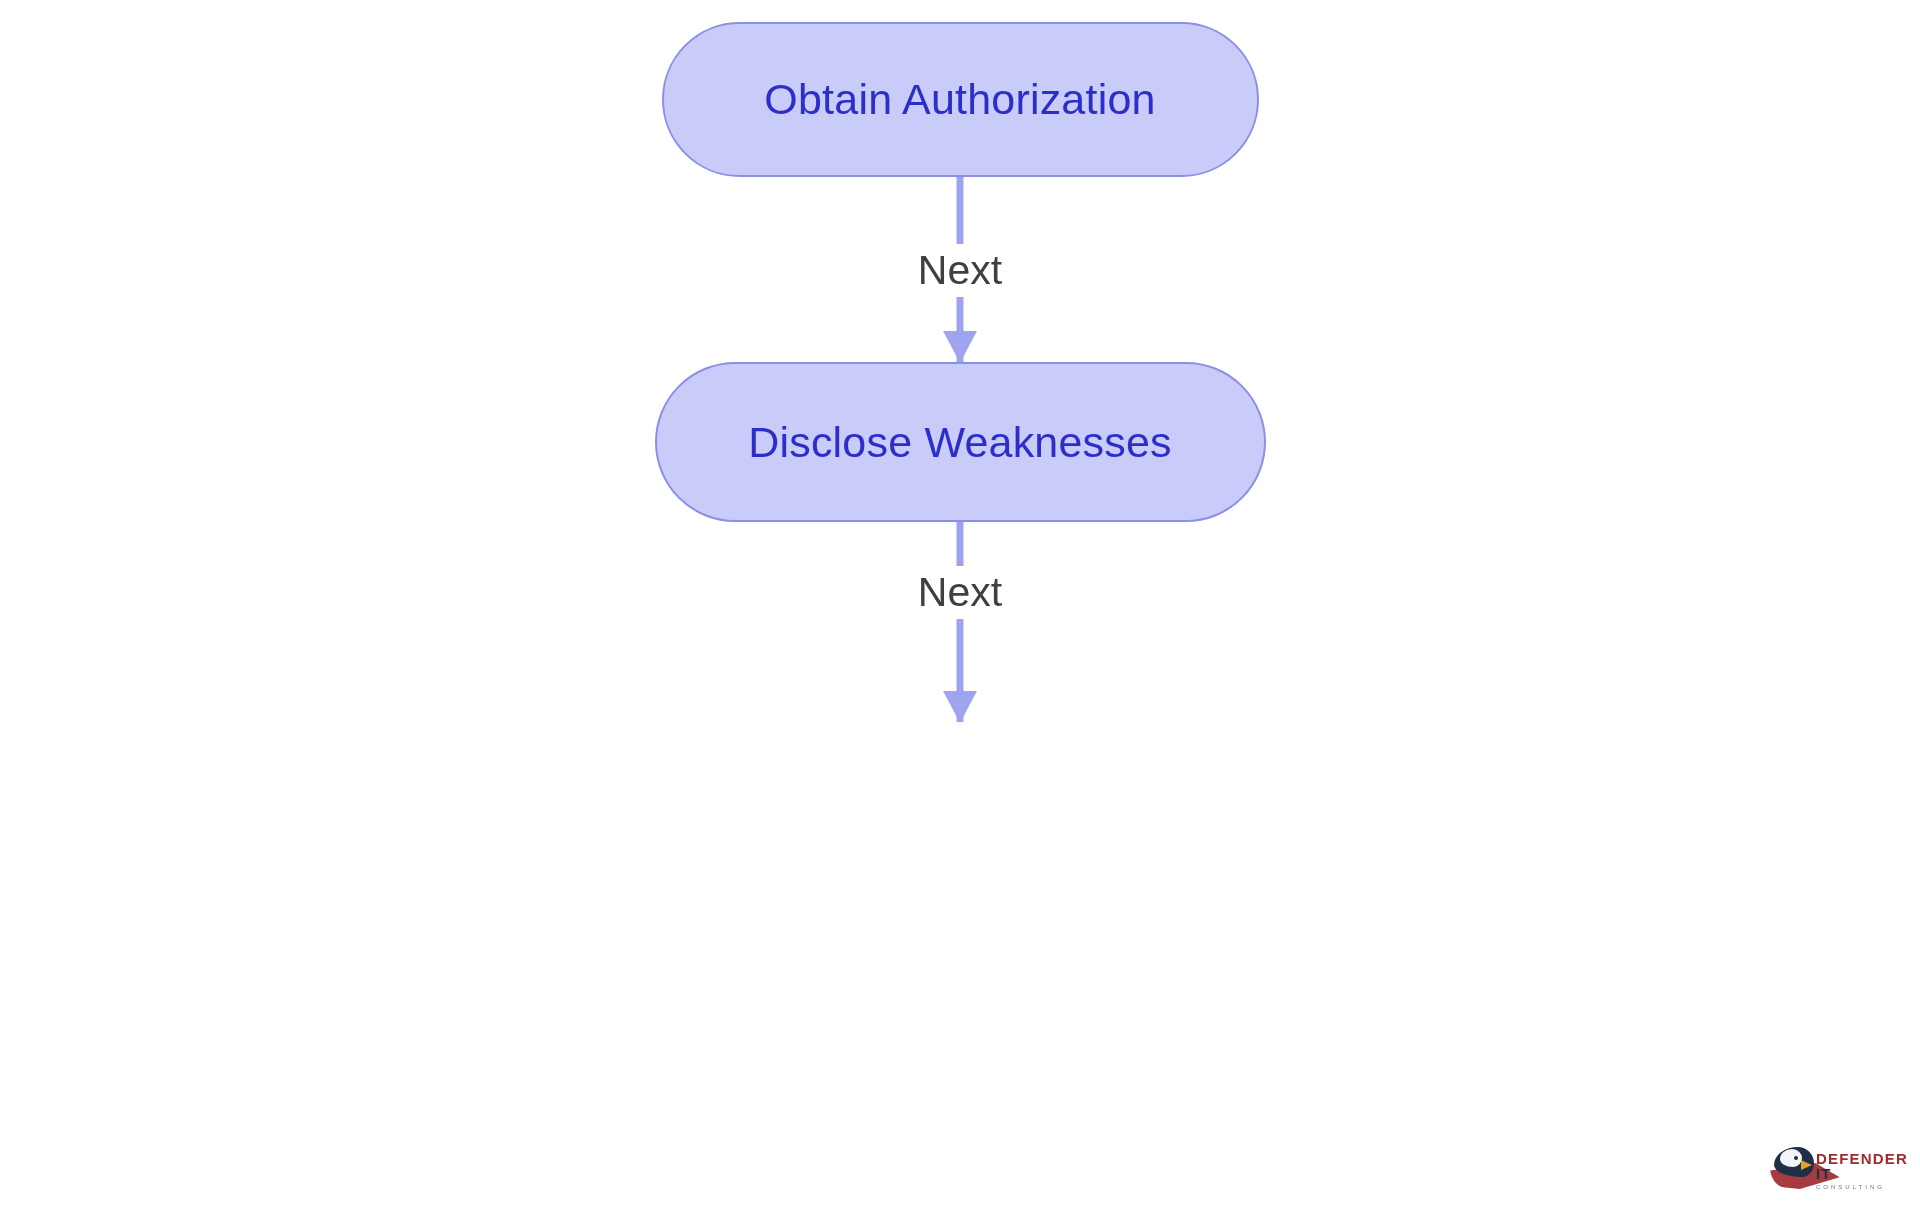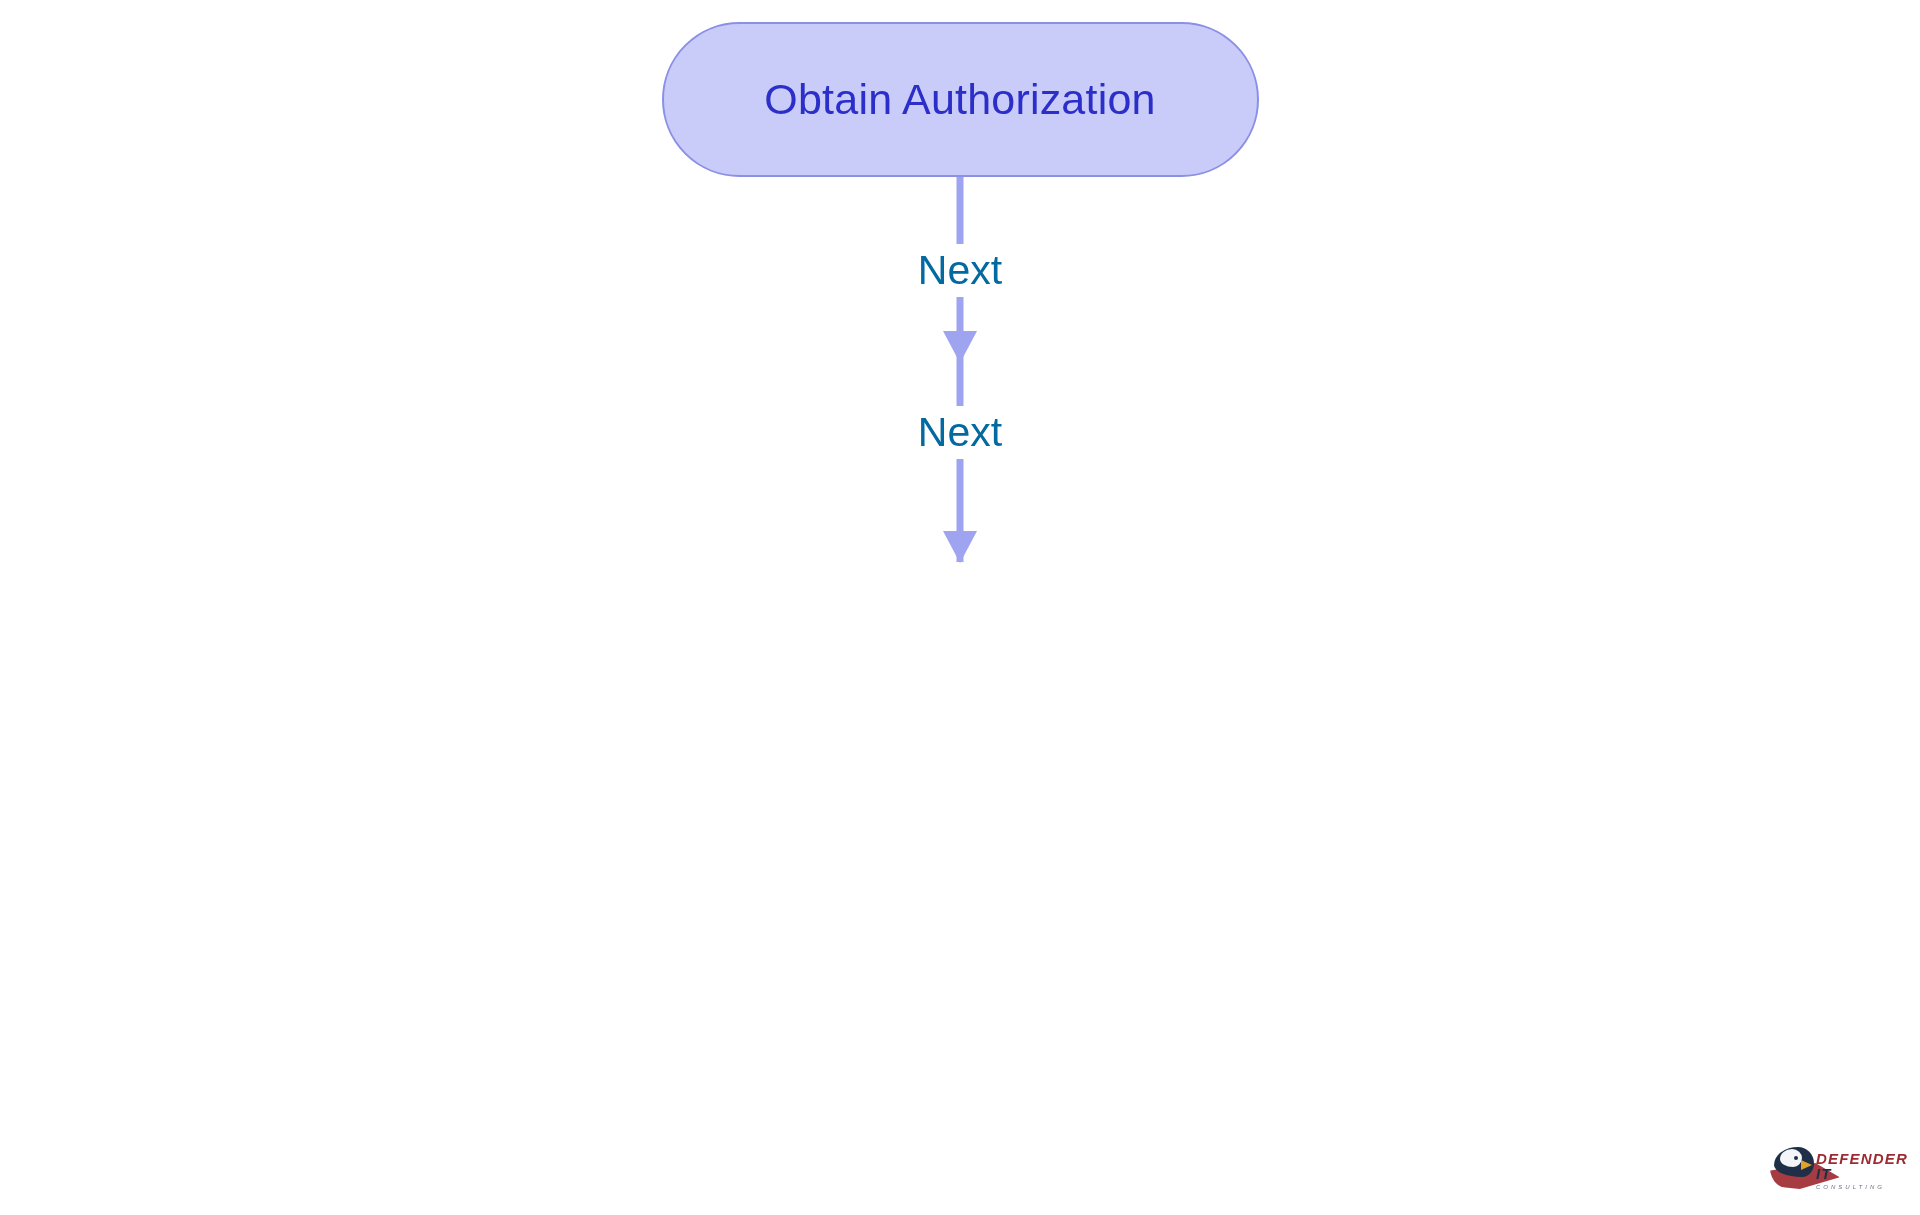--- a/index.html
+++ b/index.html
@@ -100,21 +100,21 @@
     width: 0;
     height: 0;
     border-left: 17px solid transparent;
     border-right: 17px solid transparent;
     border-top: 32px solid #9fa4f0;
   }
   .conn-label {
     position: relative;
     z-index: 3;
     background: #ffffff;
-    color: #0369a1;
+    color: #404040;
     font-size: 41px;
     line-height: 1;
     padding: 6px 14px;
     margin-top: 36px;
   }
   #connector-1 .conn-label { margin-bottom: 34px; }
   #connector-2 .conn-label { margin-bottom: 96px; }
 
   
   #watermark {
@@ -176,21 +176,20 @@
     width: 4px;
     height: 4px;
     background: #1e2f47;
     border-radius: 50%;
   }
   .logo-text {
     position: absolute;
     left: 48px;
     top: 12px;
     line-height: 1;
-    font-style: italic;
   }
   .logo-main {
     display: block;
     font-size: 15px;
     font-weight: bold;
     letter-spacing: 1.2px;
     color: #9e2a32;
   }
   .logo-main .logo-it {
     color: #1e2f47;
@@ -213,20 +212,23 @@
     <div class="node" id="node-1">
       <span class="node-label">Obtain Authorization</span>
     </div>
 
     <div class="connector" id="connector-1">
       <span class="conn-line"></span>
       <span class="conn-arrow"></span>
       <span class="conn-label">Next</span>
     </div>
 
+    <div class="node" id="node-2">
+      <span class="node-label">Disclose Weaknesses</span>
+    </div>
 
     <div class="connector" id="connector-2">
       <span class="conn-line"></span>
       <span class="conn-arrow"></span>
       <span class="conn-label">Next</span>
     </div>
 
 
   </div>
 

